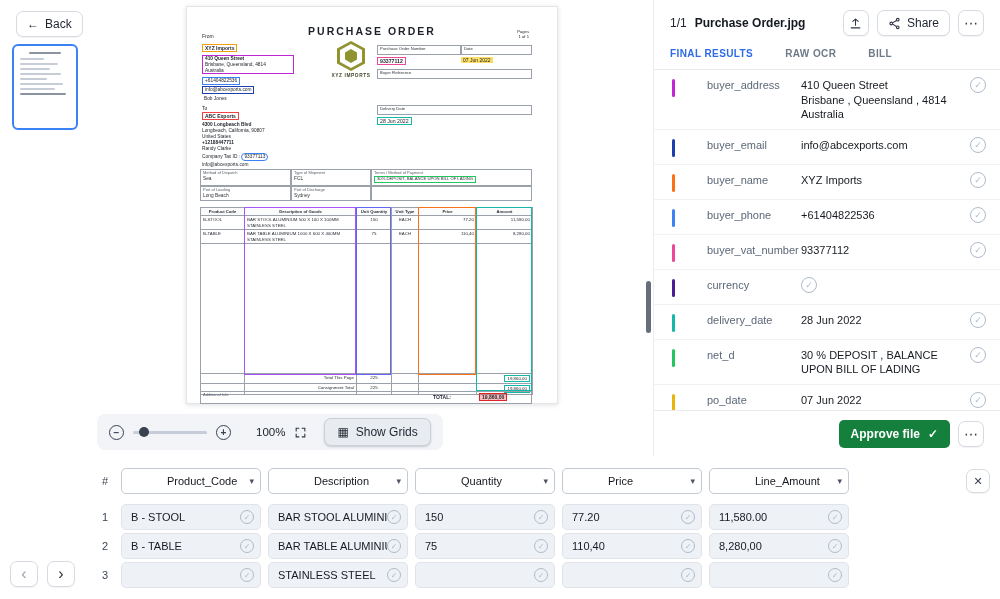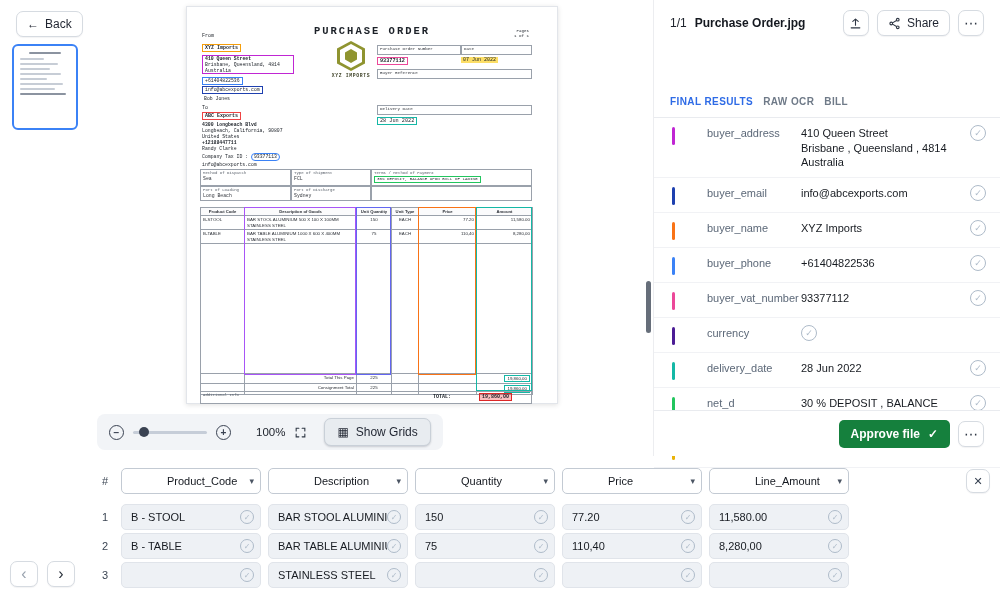--- a/index.html
+++ b/index.html
@@ -16,21 +16,21 @@
   .more-glyph { font-size:14px; line-height:1; color:#2f3744; }
 
   
   .thumb { position:absolute; left:12px; top:44px; width:66px; height:86px; border:2px solid #3b82f6;
            border-radius:6px; background:#fff; padding:5px 4px; cursor:pointer; }
   .thumb-line { height:2px; background:#c7cdd6; margin:3px 2px; border-radius:1px; }
   .thumb-line.dark { background:#8b93a0; }
 
   
   .po { position:absolute; background:#fff; border:1px solid #e2e5ea; box-shadow:0 1px 5px rgba(0,0,0,.12); }
-  .po .d { position:absolute;font-family:Liberation Mono, monospace; }
+  .po .d { position:absolute; }
   .f4 { font-size:4.2px; line-height:5px; }
   .f48 { font-size:4.8px; line-height:5.8px; }
   .f5 { font-size:5px; line-height:6px; }
   .b { font-weight:700; }
   .cell { border:0.6px solid #9aa1ab; padding:1px 2px; font-size:4.2px; line-height:4.8px; color:#30343b; }
   .lbl { color:#5a616b; font-size:4px; line-height:4.8px; }
   .hl { display:inline-block; padding:0 2px; }
   .hl-orange { border:1px solid #f59e0b; }
   .hl-magenta { border:1px solid #c026d3; }
   .hl-blue { border:1px solid #3b82f6; }
@@ -61,21 +61,21 @@
   .grids-btn { display:inline-flex; align-items:center; gap:7px; height:28px; padding:0 12px; background:#e8ecf0;
                border:1px solid #c9d0d8; border-radius:7px; font-size:12px; color:#1f2430;
                box-shadow:0 1px 2px rgba(16,24,40,.18); margin-left:8px; cursor:pointer; font-family:inherit; }
 
   
   .right-panel { position:absolute; left:654px; top:0; width:346px; height:456px; background:#fff; }
   .rp-header { display:flex; align-items:center; gap:8px; padding:10px 16px 8px 16px; }
   .page-ind { font-size:12px; color:#20252e; }
   .file-name { font-size:12px; font-weight:700; color:#14181f; white-space:nowrap; overflow:hidden;
                text-overflow:ellipsis; flex:1; }
-  .rp-tabs { display:flex; gap:10px; padding:4px 16px 10px 16px; border-bottom:1px solid #e9ebef;margin-top:48px; }
+  .rp-tabs { display:flex; gap:32px; padding:4px 16px 10px 16px; border-bottom:1px solid #e9ebef; }
   .tab { font-size:10px; font-weight:700; letter-spacing:.4px; color:#6f7a88; cursor:pointer; }
   .fields-header { display:flex; align-items:center; gap:8px; padding:12px 18px 9px 18px; }
   .fields-title { font-size:13px; font-weight:700; color:#14181f; }
   .pencil { font-size:11px; color:#6b7280; cursor:pointer; }
   .chev-wrap { margin-left:auto; cursor:pointer; display:flex; }
   .field-row { display:flex; align-items:flex-start; padding:7px 14px 7px 18px; border-bottom:1px solid #f1f2f5; cursor:pointer; }
   .field-bar { width:3px; height:18px; border-radius:2px; margin:2px 10px 0 0; flex-shrink:0; }
   .field-name { width:94px; flex-shrink:0; font-size:11px; color:#5c6878; padding-top:2px;margin-left:22px; }
   .field-value { flex:1; font-size:11px; color:#171b21; line-height:14.5px; white-space:pre-line; padding:1px 10px 0 0; }
   .check-circle { width:16px; height:16px; min-width:16px; border:1px solid #aebbc9; border-radius:50%;

